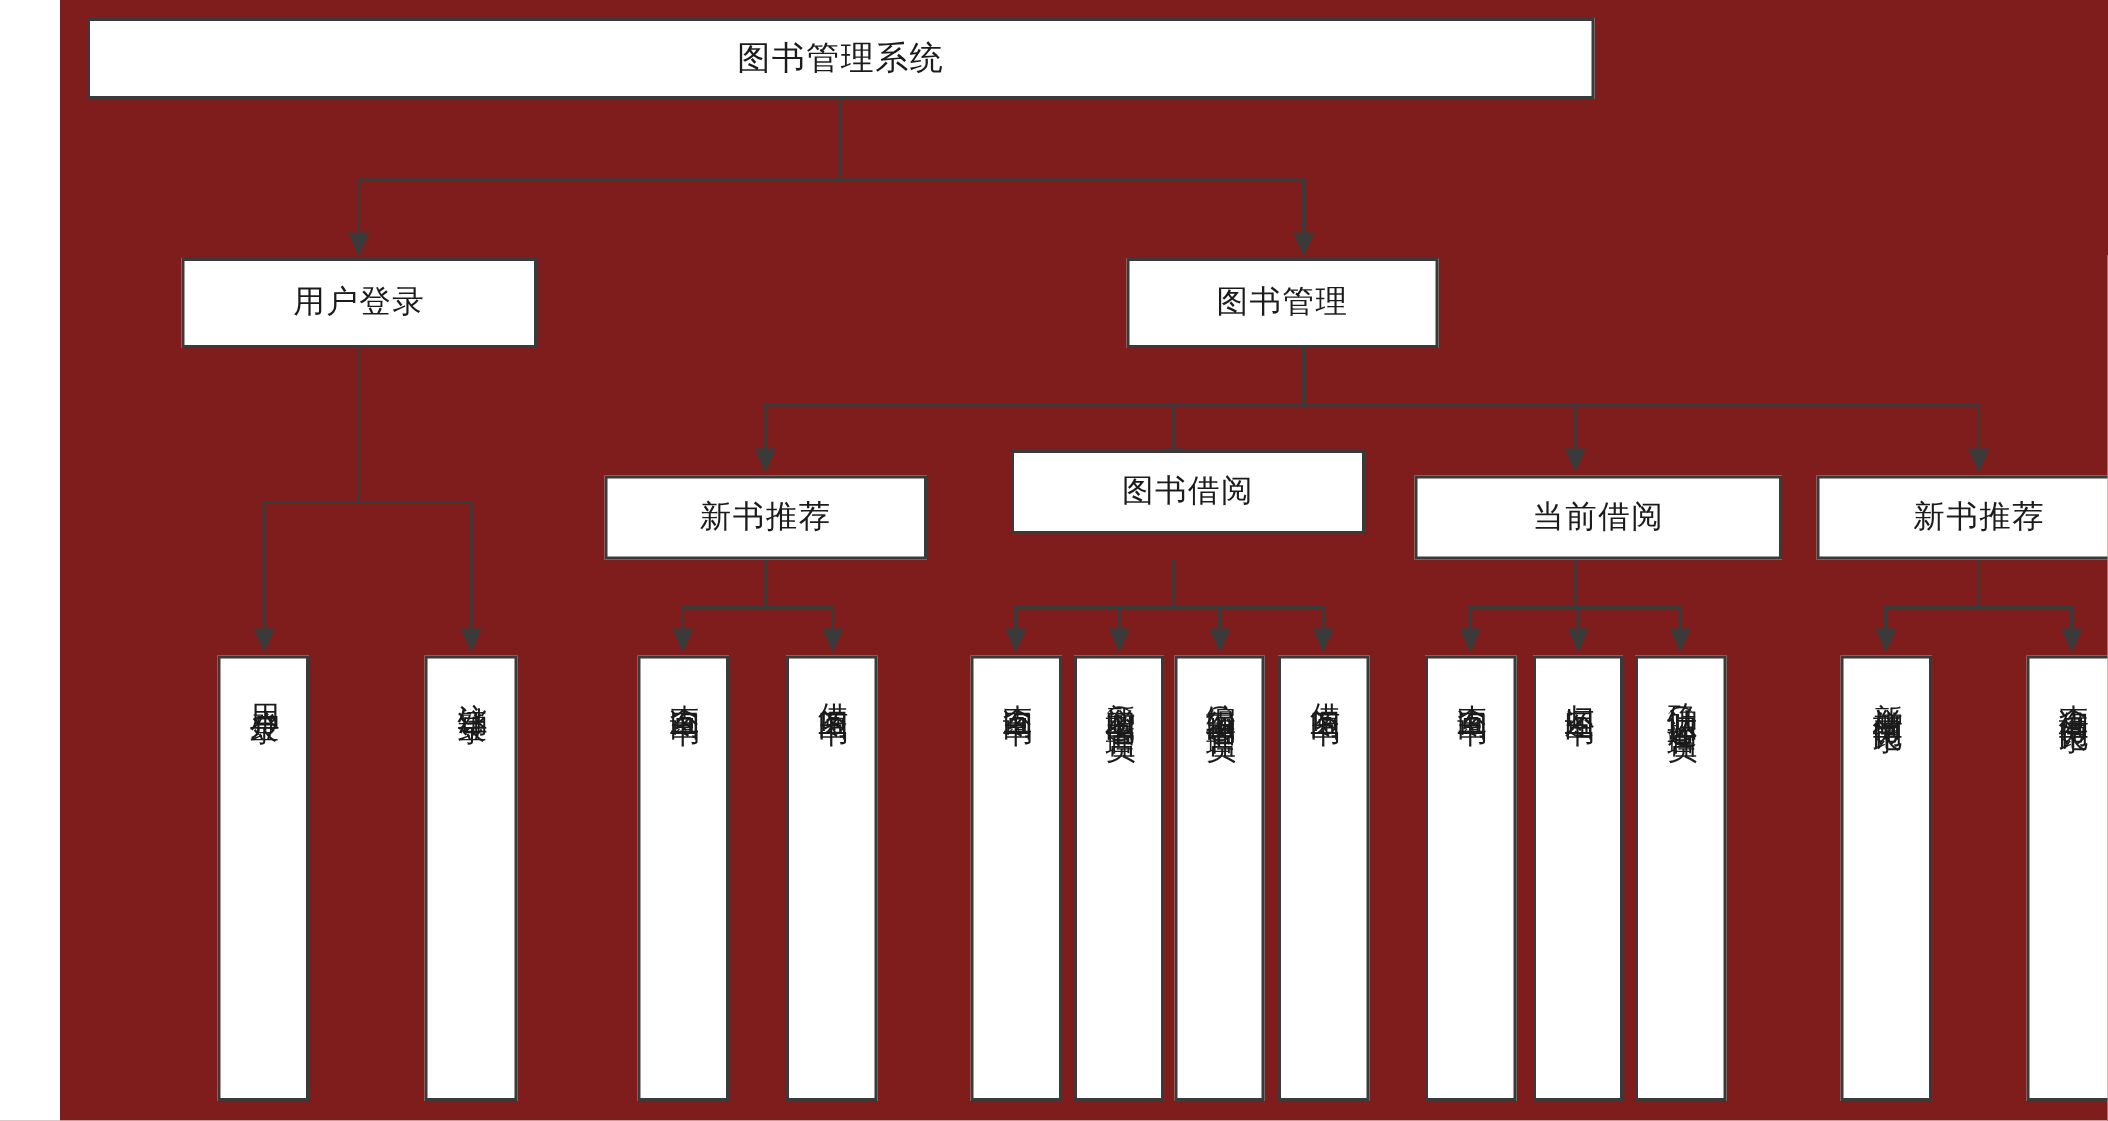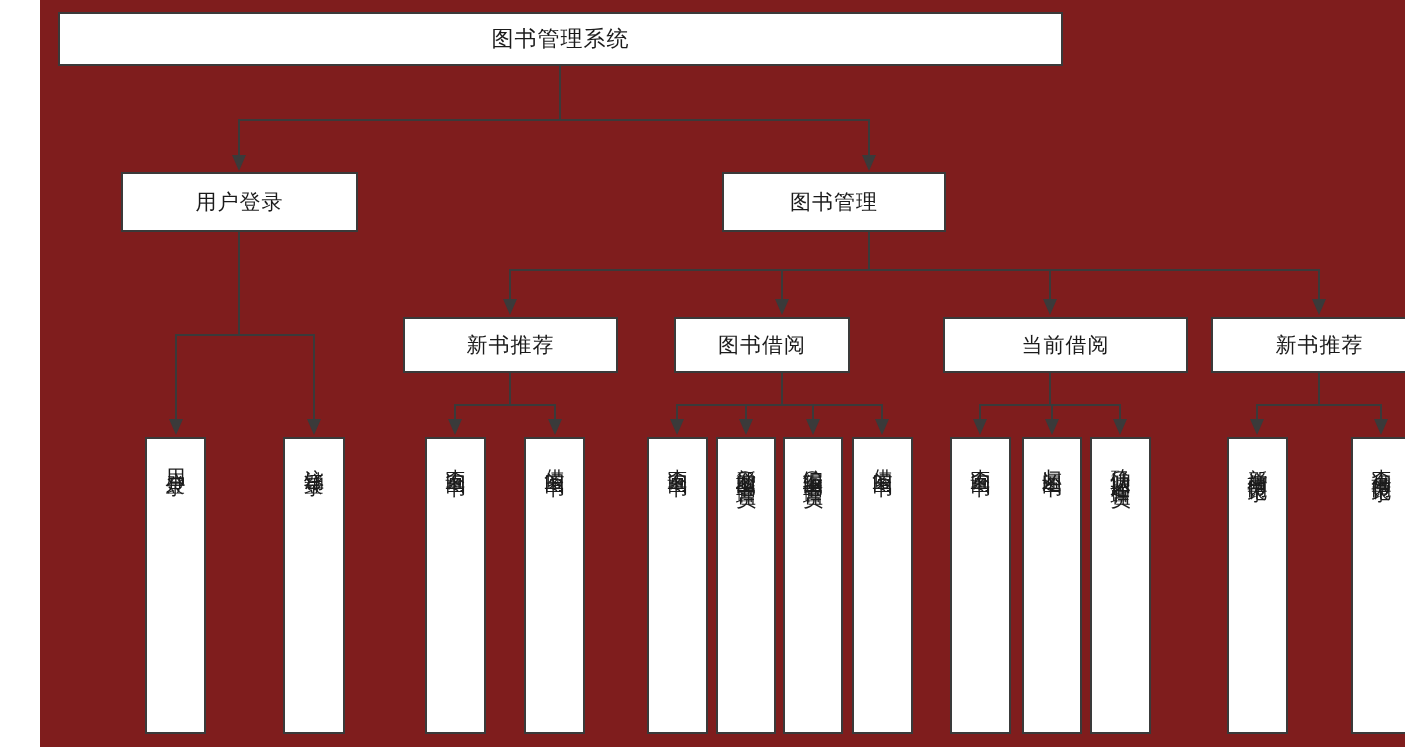--- a/index.html
+++ b/index.html
@@ -90,21 +90,21 @@
   <div class="ln v" style="left:519px;top:66px;width:2px;height:54px;"></div>
   <div class="ln h" style="left:198px;top:119px;width:632px;height:2px;"></div>
   <div class="ln v" style="left:198px;top:119px;width:2px;height:37px;"></div>
   <div class="arrow" style="left:192px;top:155px;"></div>
   <div class="ln v" style="left:828px;top:119px;width:2px;height:37px;"></div>
   <div class="arrow" style="left:822px;top:155px;"></div>
 
   <div class="node h" style="left:81px;top:172px;width:237px;height:60px;">
     <span>用户登录</span>
   </div>
-  <div class="node h" style="left:682px;top:172px;width:224px;height:60px;text-align:center;">
+  <div class="node h" style="left:711px;top:172px;width:208px;height:60px;text-align:center;">
     <span>图书管理</span>
   </div>
 
   <div class="ln v" style="left:198px;top:232px;width:2px;height:103px;"></div>
   <div class="ln h" style="left:135px;top:334px;width:138px;height:2px;"></div>
   <div class="ln v" style="left:135px;top:334px;width:2px;height:86px;"></div>
   <div class="arrow" style="left:129px;top:419px;"></div>
   <div class="ln v" style="left:273px;top:334px;width:2px;height:86px;"></div>
   <div class="arrow" style="left:267px;top:419px;"></div>
 
@@ -115,21 +115,21 @@
   <div class="ln v" style="left:741px;top:269px;width:2px;height:31px;"></div>
   <div class="arrow" style="left:735px;top:299px;"></div>
   <div class="ln v" style="left:1009px;top:269px;width:2px;height:31px;"></div>
   <div class="arrow" style="left:1003px;top:299px;"></div>
   <div class="ln v" style="left:1278px;top:269px;width:2px;height:31px;"></div>
   <div class="arrow" style="left:1272px;top:299px;"></div>
 
   <div class="node h" style="left:363px;top:317px;width:215px;height:56px;">
     <span>新书推荐</span>
   </div>
-  <div class="node h" style="left:634px;top:317px;width:176px;height:56px;">
+  <div class="node h" style="left:634px;top:300px;width:236px;height:56px;">
     <span>图书借阅</span>
   </div>
   <div class="node h" style="left:903px;top:317px;width:245px;height:56px;">
     <span>当前借阅</span>
   </div>
   <div class="node h" style="left:1171px;top:317px;width:217px;height:56px;">
     <span>新书推荐</span>
   </div>
 
   <div class="ln v" style="left:469px;top:373px;width:2px;height:33px;"></div>

